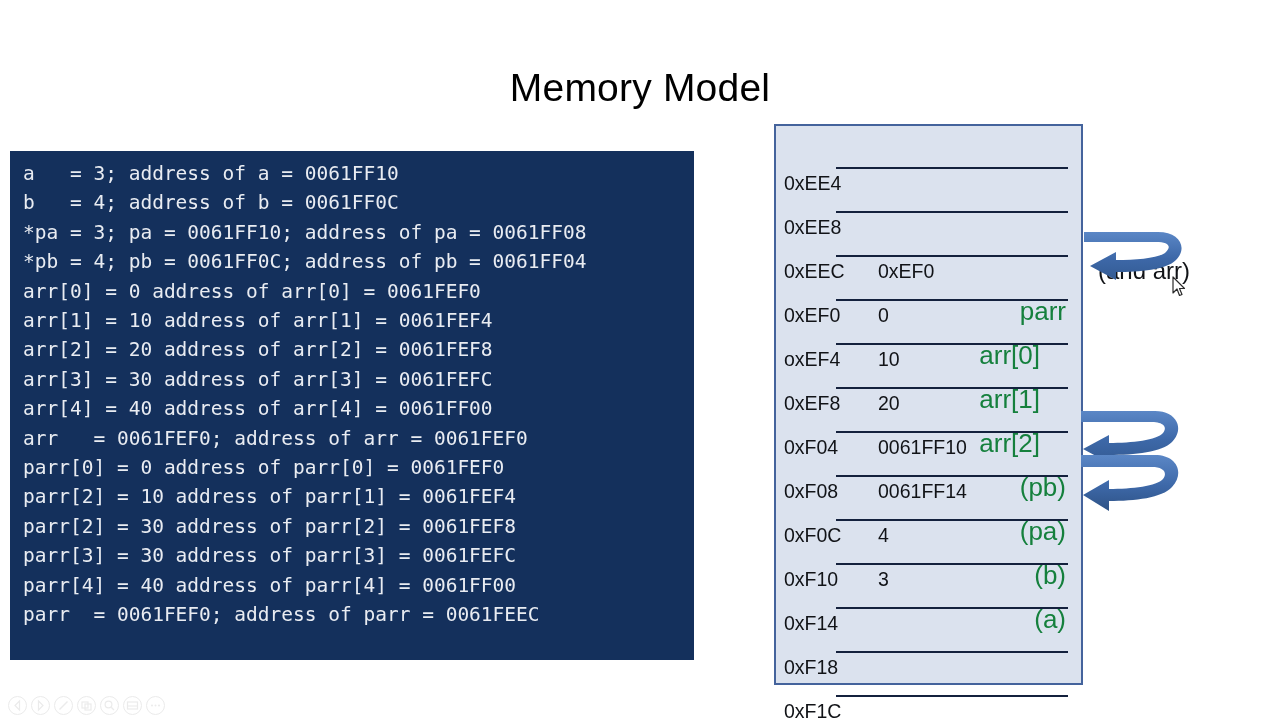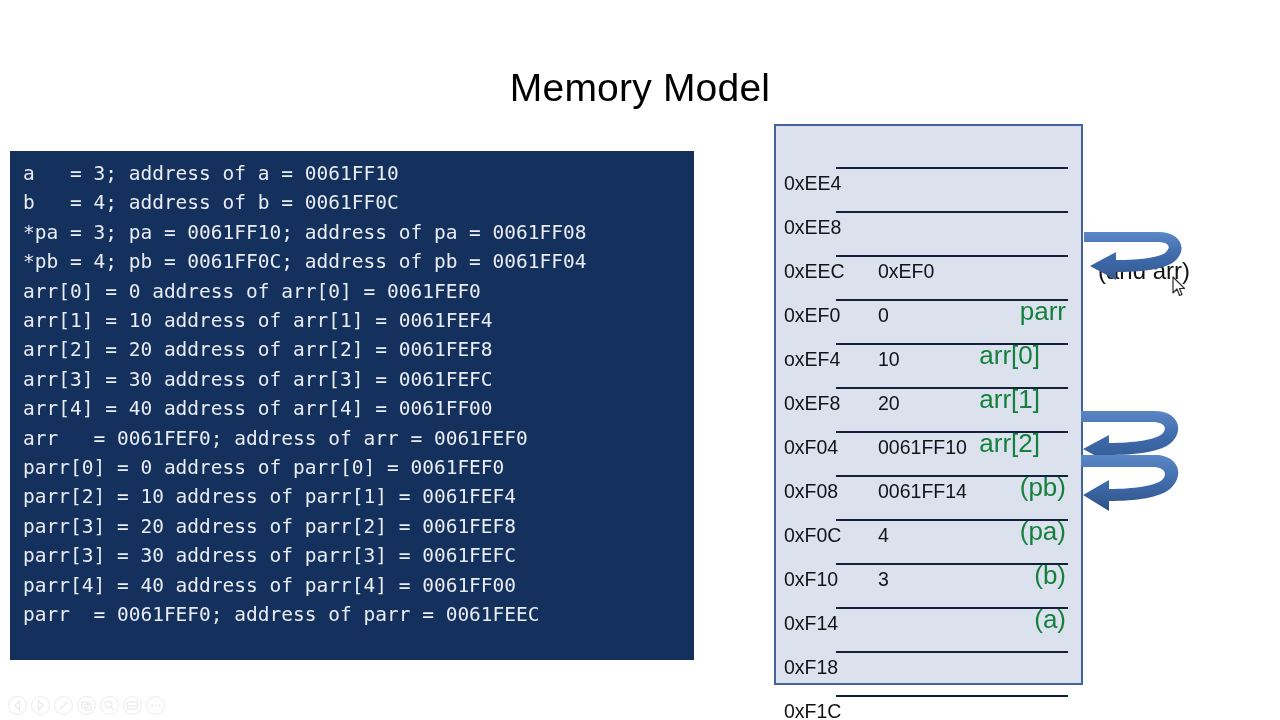--- a/index.html
+++ b/index.html
@@ -183,21 +183,21 @@
   <div class="cline">*pb = 4; pb = 0061FF0C; address of pb = 0061FF04</div>
   <div class="cline blank"></div>
   <div class="cline">arr[0] = 0 address of arr[0] = 0061FEF0</div>
   <div class="cline">arr[1] = 10 address of arr[1] = 0061FEF4</div>
   <div class="cline">arr[2] = 20 address of arr[2] = 0061FEF8</div>
   <div class="cline">arr[3] = 30 address of arr[3] = 0061FEFC</div>
   <div class="cline">arr[4] = 40 address of arr[4] = 0061FF00</div>
   <div class="cline">arr   = 0061FEF0; address of arr = 0061FEF0</div>
   <div class="cline">parr[0] = 0 address of parr[0] = 0061FEF0</div>
   <div class="cline">parr[2] = 10 address of parr[1] = 0061FEF4</div>
-  <div class="cline">parr[3] = 20 address of parr[2] = 0061FEF8</div>
+  <div class="cline">parr[2] = 30 address of parr[2] = 0061FEF8</div>
   <div class="cline">parr[3] = 30 address of parr[3] = 0061FEFC</div>
   <div class="cline">parr[4] = 40 address of parr[4] = 0061FF00</div>
   <div class="cline">parr  = 0061FEF0; address of parr = 0061FEEC</div>
 </div>
 
 <div id="memory-panel">
   <div id="memory-rows">
 
     <div class="mem-row">
       <div class="rule"></div>

